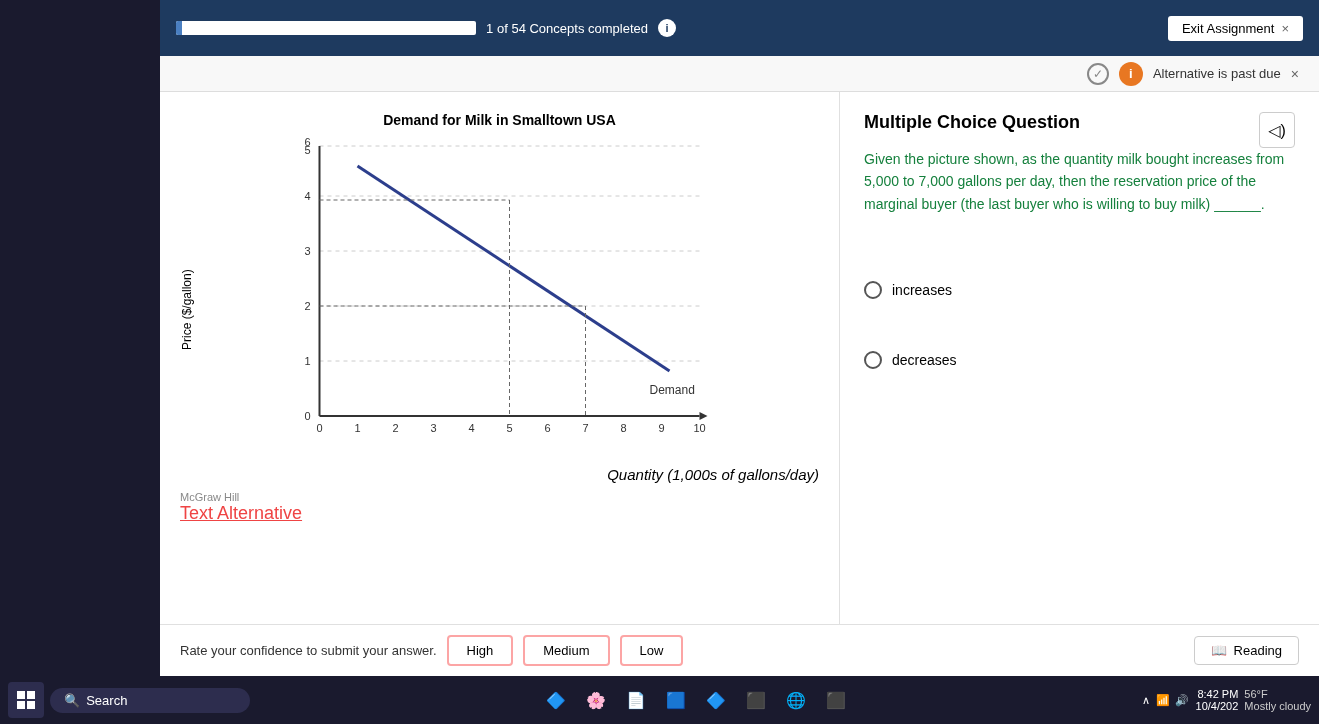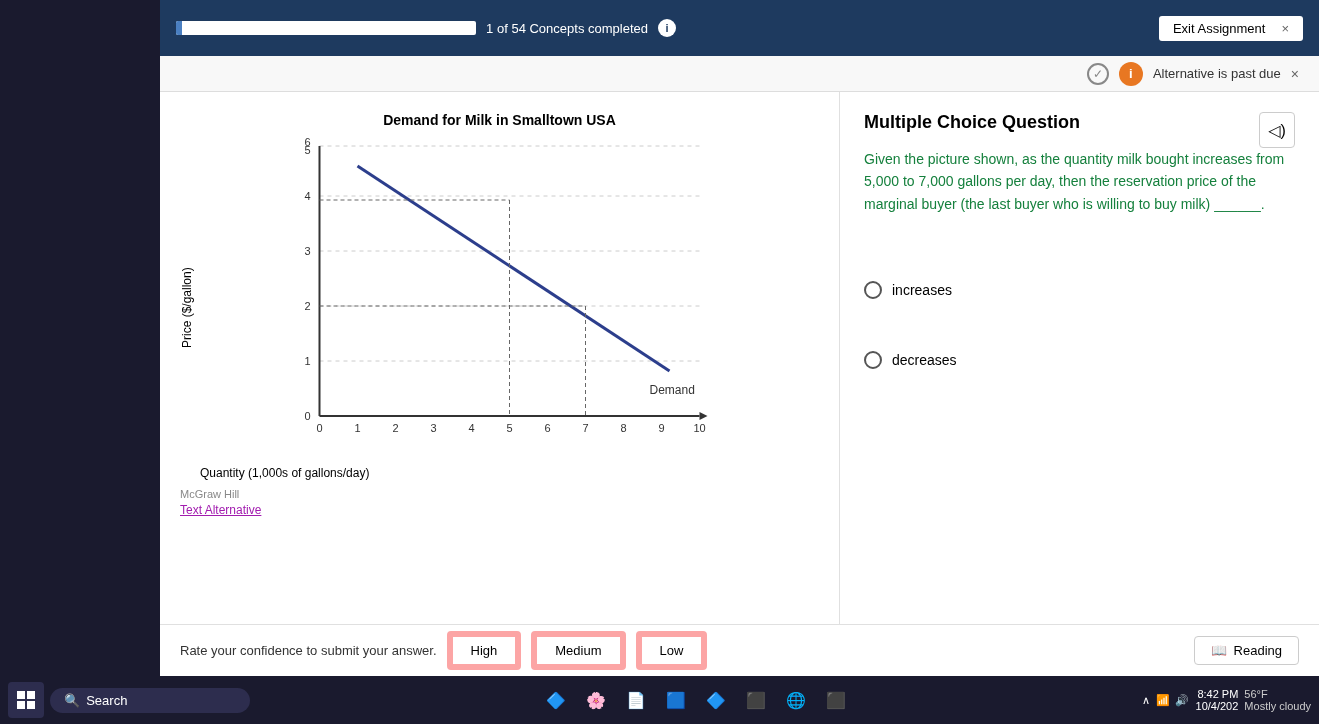--- a/index.html
+++ b/index.html
@@ -28,21 +28,21 @@
     
     .top-bar {
       height: 56px; background: #1e3a5f; display: flex; align-items: center; justify-content: space-between;
       padding: 0 16px;
     }
     .progress-bar-container { display: flex; align-items: center; gap: 10px; flex: 1; max-width: 500px; }
     .progress-bar-outer { flex: 1; height: 14px; background: #fff; border-radius: 2px; overflow: hidden; }
     .progress-bar-inner { height: 100%; background: #4a7fc1; width: 2%; }
     .progress-text { color: #fff; font-size: 13px; white-space: nowrap; }
     .info-icon { width: 18px; height: 18px; border-radius: 50%; background: #fff; color: #1e3a5f; font-size: 11px; font-weight: bold; display: flex; align-items: center; justify-content: center; cursor: pointer; }
-    .exit-btn { background: #fff; border: none; padding: 5px 14px; font-size: 13px; font-weight: 500; border-radius: 3px; cursor: pointer; display: flex; align-items: center; gap: 16px; }
+    .exit-btn { background: #fff; border: none; padding: 5px 14px; font-size: 13px; font-weight: 500; border-radius: 3px; cursor: pointer; display: flex; align-items: center; gap: 7px; }
     .exit-x { color: #666; }
 
     
     .past-due-bar {
       height: 36px; background: #f8f8f8; border-bottom: 1px solid #ddd;
       display: flex; align-items: center; justify-content: flex-end; padding: 0 20px; gap: 10px;
     }
     .check-circle { width: 22px; height: 22px; border-radius: 50%; border: 2px solid #888; display: flex; align-items: center; justify-content: center; color: #888; font-size: 12px; }
     .orange-circle { width: 24px; height: 24px; border-radius: 50%; background: #e87722; display: flex; align-items: center; justify-content: center; color: #fff; font-size: 13px; font-weight: bold; }
     .past-due-text { font-size: 13px; color: #333; }
@@ -87,37 +87,37 @@
 
     
     .bottom-bar {
       position: absolute; bottom: 48px; left: 160px; right: 0; height: 52px;
       background: #fff; border-top: 1px solid #e0e0e0;
       display: flex; align-items: center; padding: 0 20px; gap: 16px; justify-content: space-between;
     }
     .confidence-section { display: flex; align-items: center; gap: 10px; }
     .confidence-label { font-size: 13px; color: #333; }
     .conf-btn {
-      padding: 6px 18px; border: 6px solid #fca5a5; border-radius: 4px; background: #fff;
+      padding: 6px 18px; border: 2px solid #fca5a5; border-radius: 4px; background: #fff;
       font-size: 13px; cursor: pointer;
     }
     .reading-btn {
       padding: 6px 16px; border: 1px solid #ccc; border-radius: 4px; background: #fff;
       font-size: 13px; cursor: pointer; display: flex; align-items: center; gap: 6px;
     }
 
     
     .left-sidebar {
       position: absolute; top: 0; left: 0; width: 160px; bottom: 48px;
       background: #1a1a2e;
     }
 
     
     .mcgraw-text { font-size: 11px; color: #888; margin-top: 8px; }
-    .text-alt-link { font-size: 12px; color: #a21caf; text-decoration: underline; cursor: pointer; margin-top: 0; display: inline-block; }
+    .text-alt-link { font-size: 18px; color: #ef4444; text-decoration: underline; cursor: pointer; margin-top: 0; display: inline-block; }
   </style>
 </head>
 <body>
 
 <div class="left-sidebar"></div>
 
 <div class="main-container">
 
   <div class="top-bar">
     <div class="progress-bar-container">
@@ -189,21 +189,21 @@
             <line x1="230" y1="64" x2="230" y2="280" stroke="#666" stroke-width="1" stroke-dasharray="4,3"></line>
 
             <line x1="306" y1="170" x2="306" y2="280" stroke="#666" stroke-width="1" stroke-dasharray="4,3"></line>
 
             <line x1="40" y1="64" x2="230" y2="64" stroke="#666" stroke-width="1" stroke-dasharray="4,3"></line>
 
             <line x1="40" y1="170" x2="306" y2="170" stroke="#666" stroke-width="1" stroke-dasharray="4,3"></line>
 
             <text x="370" y="258" font-size="12" fill="#333">Demand</text>
           </svg>
-          <div style="text-align:left; font-size:12px; margin-top:-4px;">Quantity (1,000s of gallons/day)</div>
+          <div style="text-align:right; font-size:15px; margin-top:-4px;font-style:italic;">Quantity (1,000s of gallons/day)</div>
         </div>
       </div>
       <div class="mcgraw-text">McGraw Hill</div>
       <a class="text-alt-link">Text Alternative</a>
     </div>
 
     <div class="right-panel">
       <button class="audio-btn">
         <span>◁)</span>
       </button>

